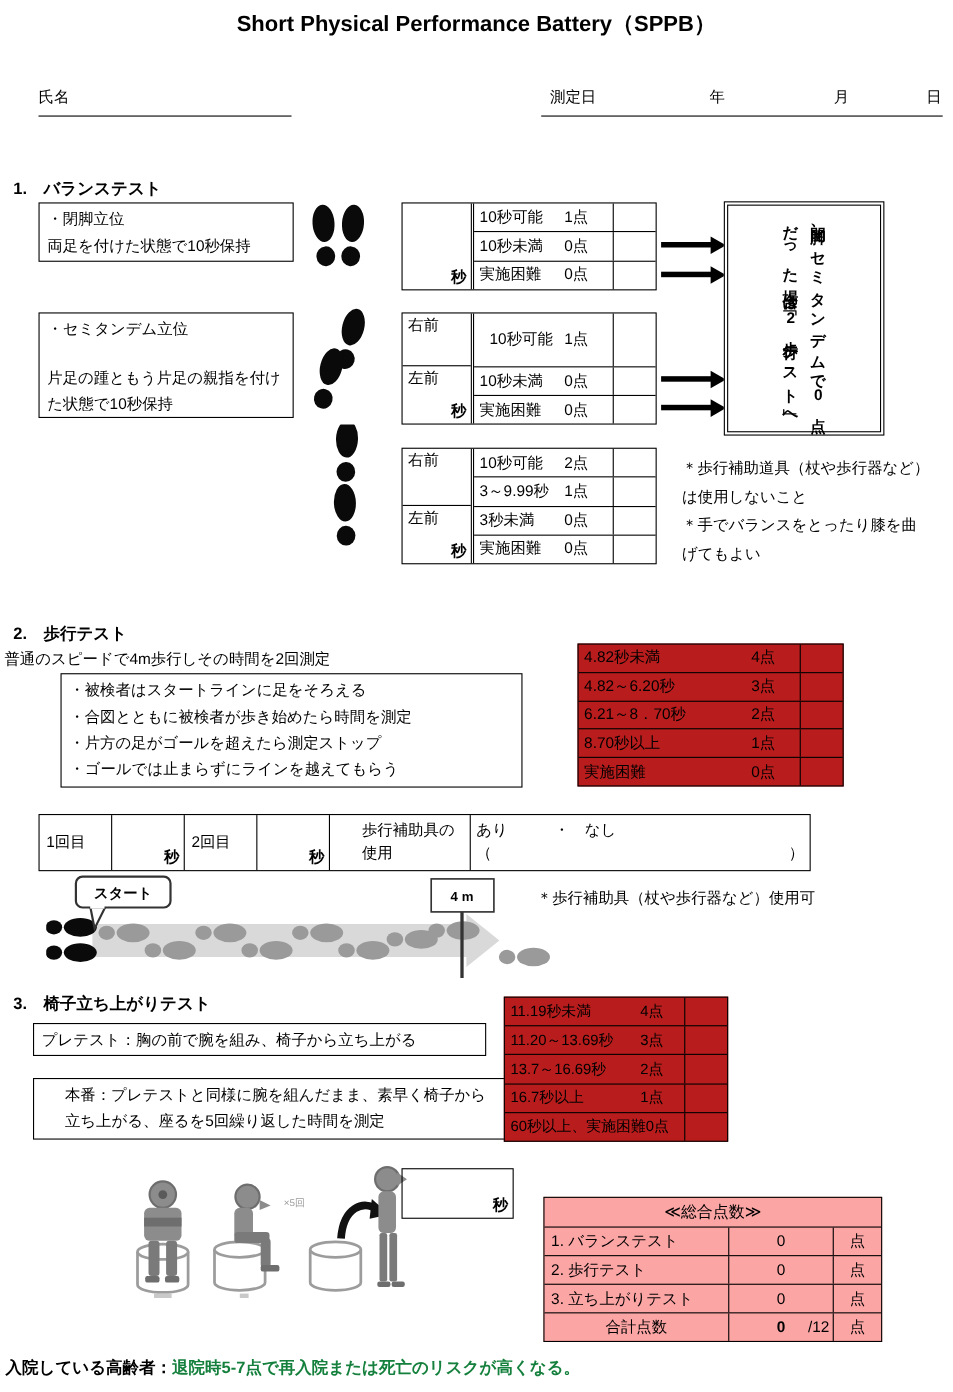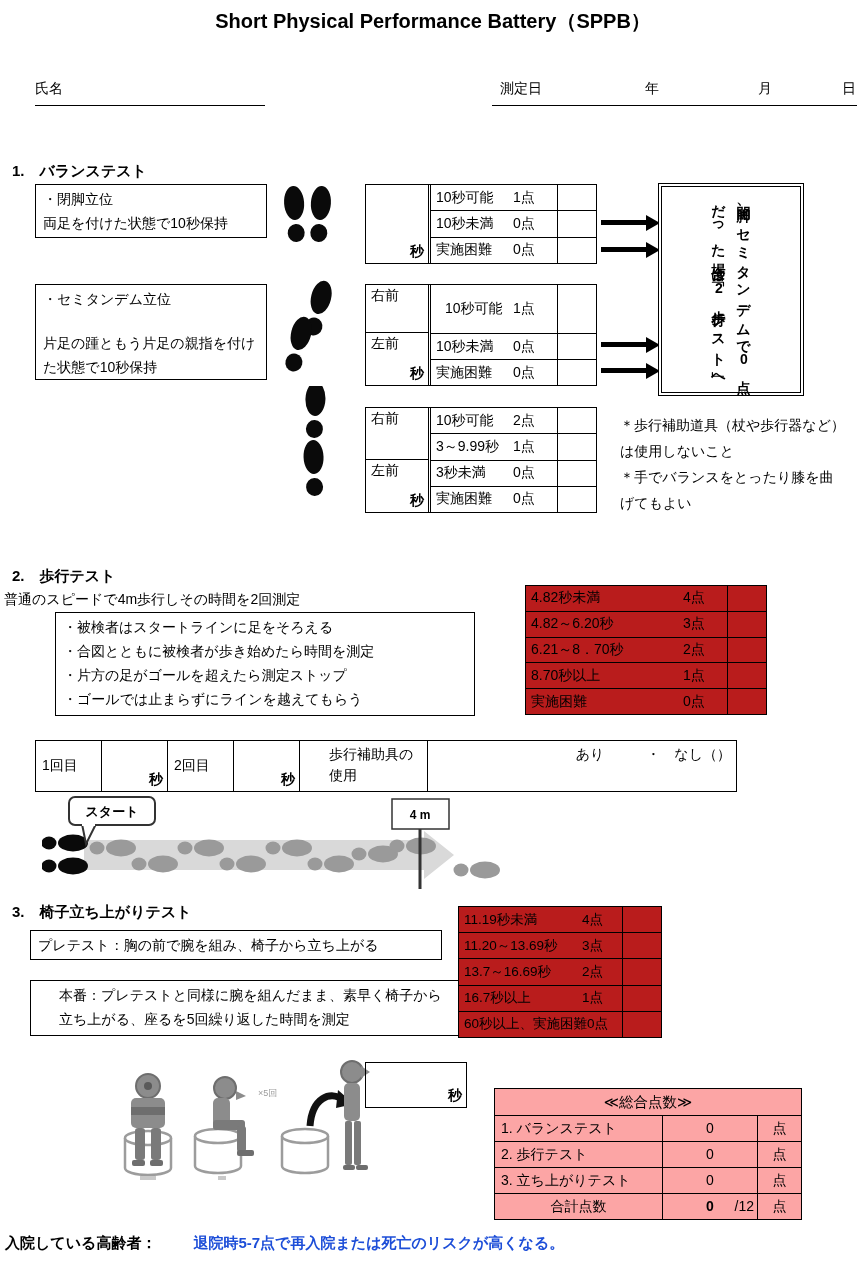--- a/index.html
+++ b/index.html
@@ -26,34 +26,34 @@
                   border-left:14px solid #000; border-top:8px solid transparent; border-bottom:8px solid transparent; }
   .goto-box { position:absolute; border:4px double #000; display:flex; align-items:center; justify-content:center; background:#fff; }
   .goto-text { writing-mode:vertical-rl; text-orientation:upright; font-weight:bold;
                font-size:14px; line-height:25px; letter-spacing:3px; height:190px; }
   .note { line-height:26px; }
   .score-table { position:absolute; border:1px solid #000; display:flex; flex-direction:column; background:#b91c1c; }
   .trial-table { position:absolute; border:1px solid #000; display:flex; background:#fff; }
   .tcell { border-right:1px solid #000; position:relative; padding:3px 5px; box-sizing:border-box; }
   .tcell:last-child { border-right:none; }
   .tcell .vcenter { position:absolute; top:50%; transform:translateY(-50%); left:6px; white-space:nowrap; }
-  .aid-cell { display:flex; justify-content:flex-end; }
+  .aid-cell { display:flex; flex-direction:column; justify-content:flex-start; }
   .aid-line2 { display:flex; justify-content:space-between; }
   .total-table { position:absolute; border:1px solid #000; background:#fca5a5; }
   .total-header { border-bottom:1px solid #000; text-align:center; height:26px; line-height:26px; font-size:14.5px; }
   .trow { display:flex; height:25px; line-height:25px; border-bottom:1px solid #000; }
   .trow:last-child { border-bottom:none; }
   .trow .tl { width:168px; border-right:1px solid #000; padding-left:6px; box-sizing:border-box; }
   .trow .tv { width:94px; border-right:1px solid #000; text-align:center; position:relative; }
   .trow .tu { flex:1; text-align:center; }
   .sum .tl { text-align:center; padding-left:0; }
   .sum .tv .v0 { font-weight:bold; }
   .sum .tv .vmax { position:absolute; right:3px; top:0; }
   .footer { font-weight:bold; font-size:15px; }
-  .red { color:#1d4ed8;margin-left:37px; }
+  .red { color:#15803d; }
   .chair13 .lbl, .chair13 .pts { font-size:13.5px; }
 </style>
 </head>
 <body>
 
 <div class="page">
 
   <div class="abs title">Short Physical Performance Battery（SPPB）</div>
 
   <div class="abs field-line" style="left:35px; top:80px; width:230px;">
@@ -297,20 +297,21 @@
       <text x="70" y="24" text-anchor="middle" font-size="13" font-weight="bold" font-family="Liberation Sans, sans-serif">スタート</text>
     </g>
 
     <g>
       <line x1="378" y1="36" x2="378" y2="97" stroke="#333" stroke-width="3"></line>
       <rect x="350" y="7" width="57" height="30" fill="#fff" stroke="#333" stroke-width="1.5"></rect>
       <text x="378" y="27" text-anchor="middle" font-size="12" font-weight="bold" font-family="Liberation Sans, sans-serif">4 m</text>
     </g>
   </svg>
 
+  <div class="abs" style="left:488px; top:808px;">＊歩行補助具（杖や歩行器など）使用可</div>
 
   <div class="abs sec-head" style="left:12px; top:903px;">3.　椅子立ち上がりテスト</div>
 
   <div class="abs desc-box" style="left:30px; top:930px; width:396px;">
     <div>プレテスト：胸の前で腕を組み、椅子から立ち上がる</div>
   </div>
 
   <div class="abs desc-box" style="left:30px; top:980px; width:396px; height:50px;padding-left:28px;">
     <div>本番：プレテストと同様に腕を組んだまま、素早く椅子から立ち上がる、座るを5回繰り返した時間を測定</div>
   </div>

